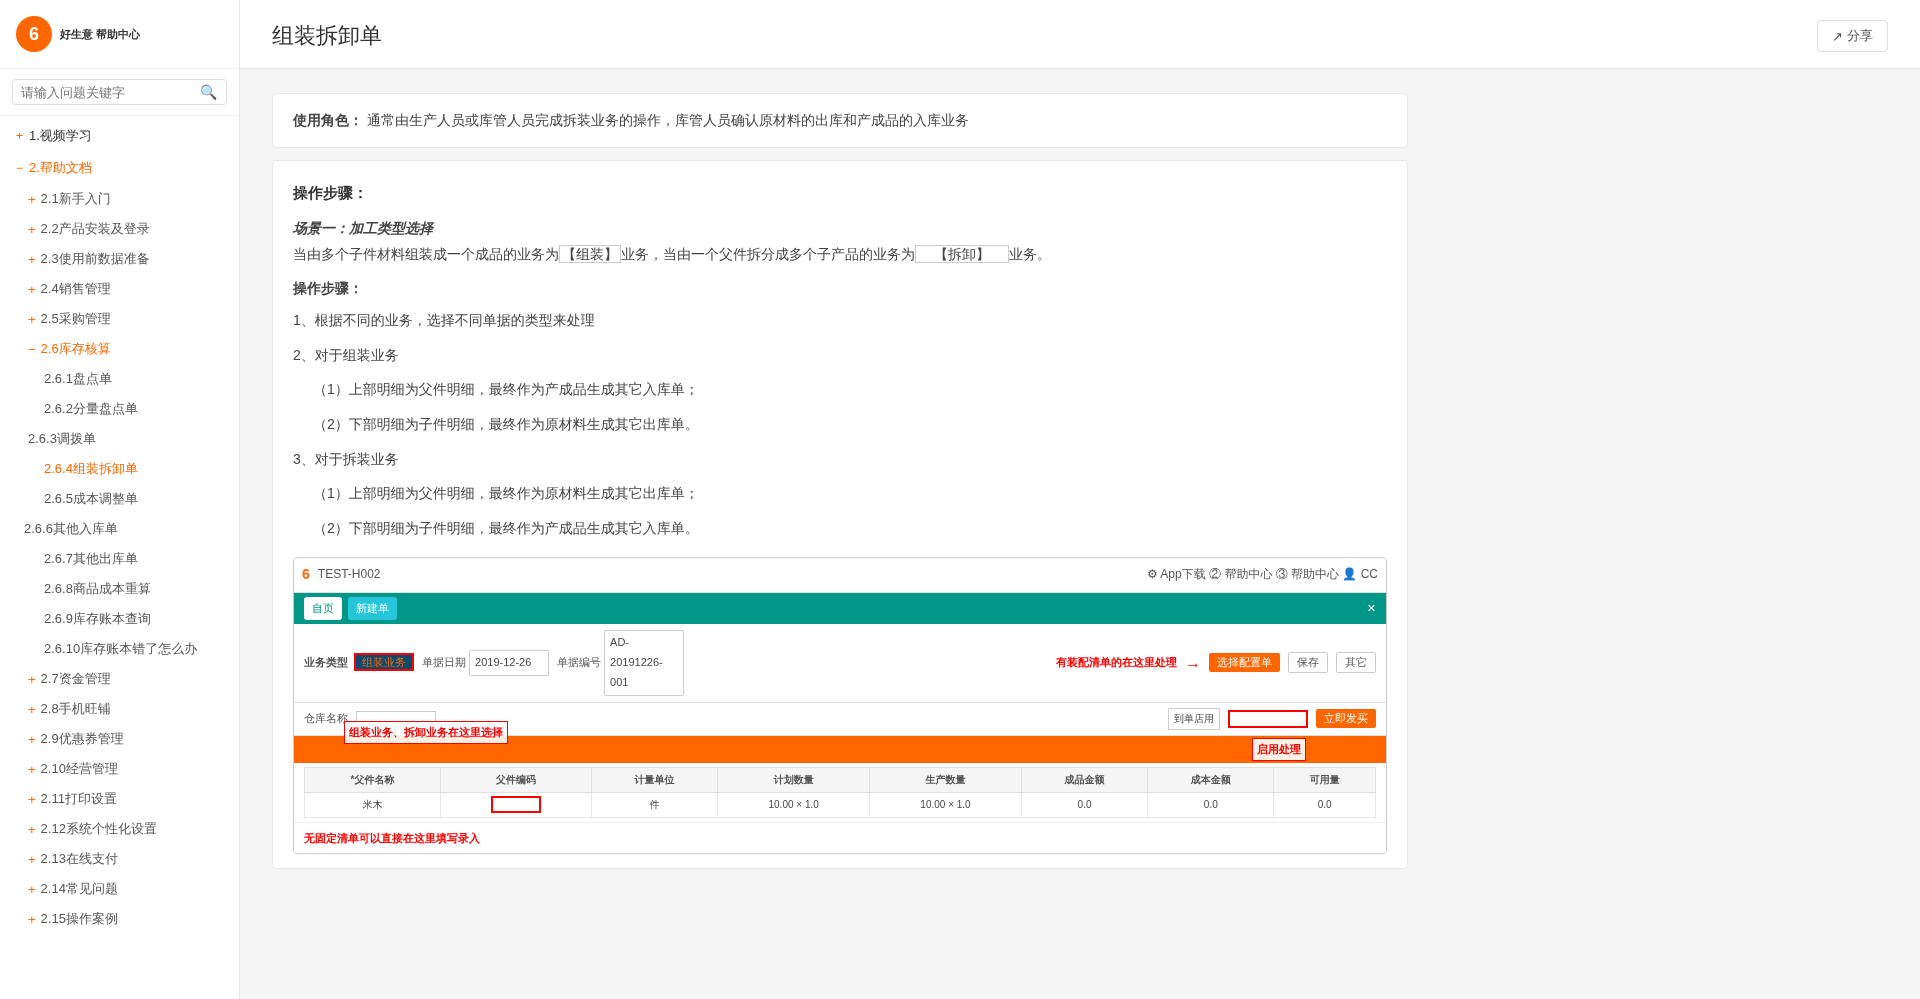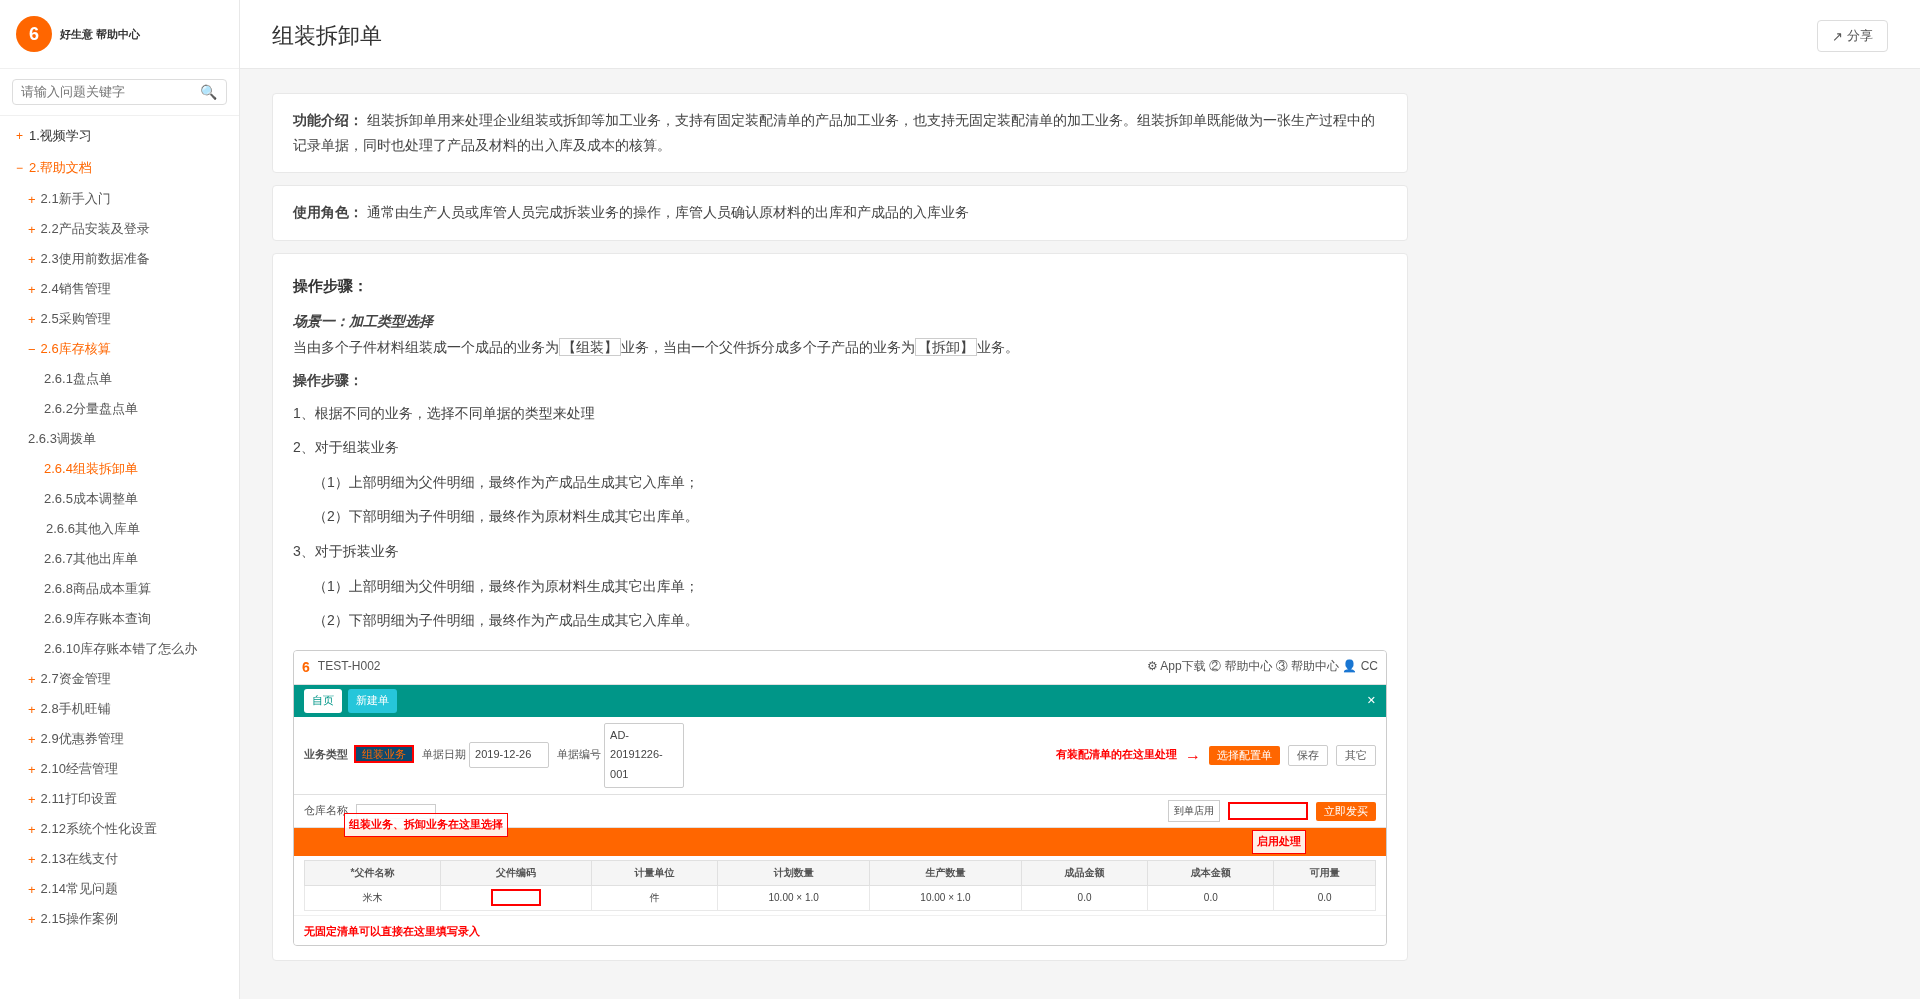--- a/index.html
+++ b/index.html
@@ -32,21 +32,21 @@
       flex-shrink: 0;
     }
     .logo-text {
       font-size: 11px; font-weight: bold; color: #333;
     }
     .search-area {
       padding: 10px 12px;
       border-bottom: 1px solid #f0f0f0;
     }
     .search-box {
-      display: flex; align-items: flex-start;
+      display: flex; align-items: center;
       border: 1px solid #ddd; border-radius: 4px;
       padding: 4px 8px; background: #fff;
     }
     .search-box input {
       border: none; outline: none; flex: 1; font-size: 13px; color: #666;
       background: transparent;
     }
     .search-icon-btn {
       color: #999; cursor: pointer; font-size: 14px;
     }
@@ -246,21 +246,21 @@
     </div>
     <div class="sub-nav-item" style="">
       <span>2.6.3调拨单</span>
     </div>
     <div class="sub-nav-item current-page" style="padding-left:44px;">
       <span>2.6.4组装拆卸单</span>
     </div>
     <div class="sub-nav-item" style="padding-left:44px;">
       <span>2.6.5成本调整单</span>
     </div>
-    <div class="sub-nav-item" style="padding-left:46px;text-align:right;">
+    <div class="sub-nav-item" style="padding-left:24px;text-align:right;">
       <span>2.6.6其他入库单</span>
     </div>
     <div class="sub-nav-item" style="padding-left:44px;">
       <span>2.6.7其他出库单</span>
     </div>
     <div class="sub-nav-item" style="padding-left:44px;">
       <span>2.6.8商品成本重算</span>
     </div>
     <div class="sub-nav-item" style="padding-left:44px;">
       <span>2.6.9库存账本查询</span>
@@ -311,36 +311,32 @@
   <div class="main-header">
     <h1 class="page-title">组装拆卸单</h1>
     <button class="share-btn">
       <span>↗</span>
       <span>分享</span>
     </button>
   </div>
 
   <div class="content-area">
 
-    <div class="info-block">
-      <span class="highlight">功能介绍：</span>
-      <span>组装拆卸单用来处理企业组装或拆卸等加工业务，支持有固定装配清单的产品加工业务，也支持无固定装配清单的加工业务。组装拆卸单既能做为一张生产过程中的记录单据，同时也处理了产品及材料的出入库及成本的核算。</span>
-    </div>
 
     <div class="info-block">
       <span class="highlight">使用角色：</span>
       <span>通常由生产人员或库管人员完成拆装业务的操作，库管人员确认原材料的出库和产成品的入库业务</span>
     </div>
 
 
     <div class="info-block">
       <div class="section-title">操作步骤：</div>
       <div style="font-weight:bold;font-style:italic;">场景一：加工类型选择</div>
       <div class="content-text">
-        当由多个子件材料组装成一个成品的业务为<span style="border:1px solid #ccc;padding:0 2px;">【组装】</span>业务，当由一个父件拆分成多个子产品的业务为<span style="border:1px solid #ccc;padding:0 2px;">【拆卸】</span>业务。
+        当由多个子件材料组装成一个成品的业务为<span style="border:1px solid #ccc;padding:0 2px;">【组装】</span>业务，当由一个父件拆分成多个子产品的业务为<span style="border:1px solid #ccc;padding:0 18px;">【拆卸】</span>业务。
       </div>
       <div style="font-weight:bold;margin:8px 0 6px;">操作步骤：</div>
       <div class="content-text">1、根据不同的业务，选择不同单据的类型来处理</div>
       <div class="content-text">2、对于组装业务</div>
       <div class="content-text" style="padding-left:20px;">（1）上部明细为父件明细，最终作为产成品生成其它入库单；</div>
       <div class="content-text" style="padding-left:20px;">（2）下部明细为子件明细，最终作为原材料生成其它出库单。</div>
       <div class="content-text">3、对于拆装业务</div>
       <div class="content-text" style="padding-left:20px;">（1）上部明细为父件明细，最终作为原材料生成其它出库单；</div>
       <div class="content-text" style="padding-left:20px;">（2）下部明细为子件明细，最终作为产成品生成其它入库单。</div>
 

